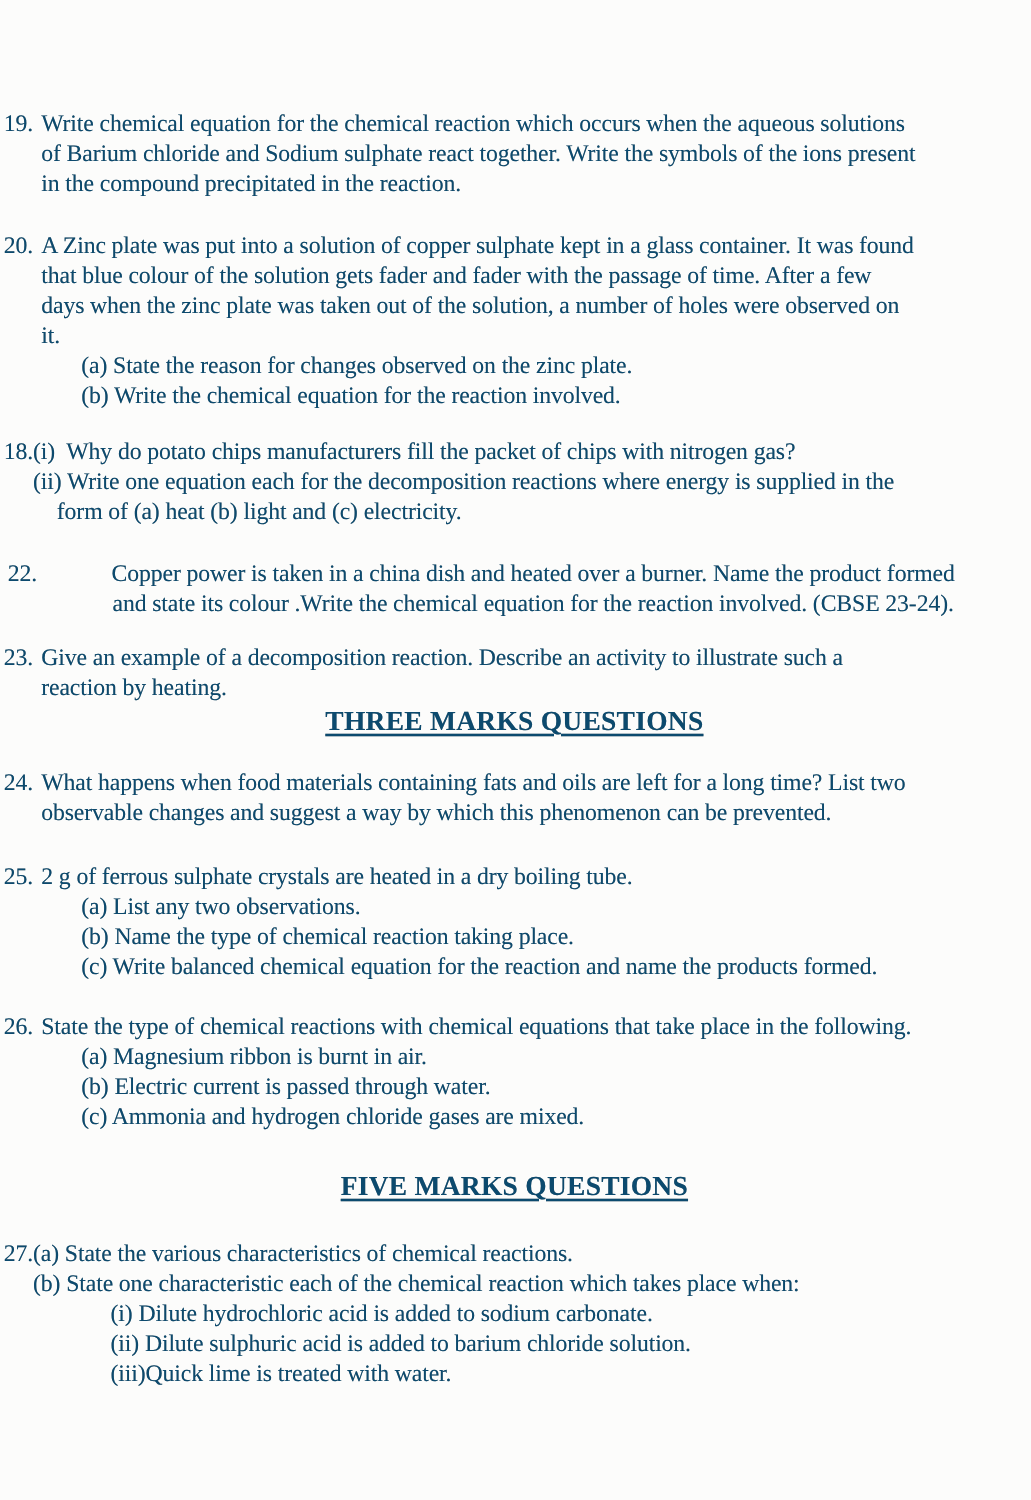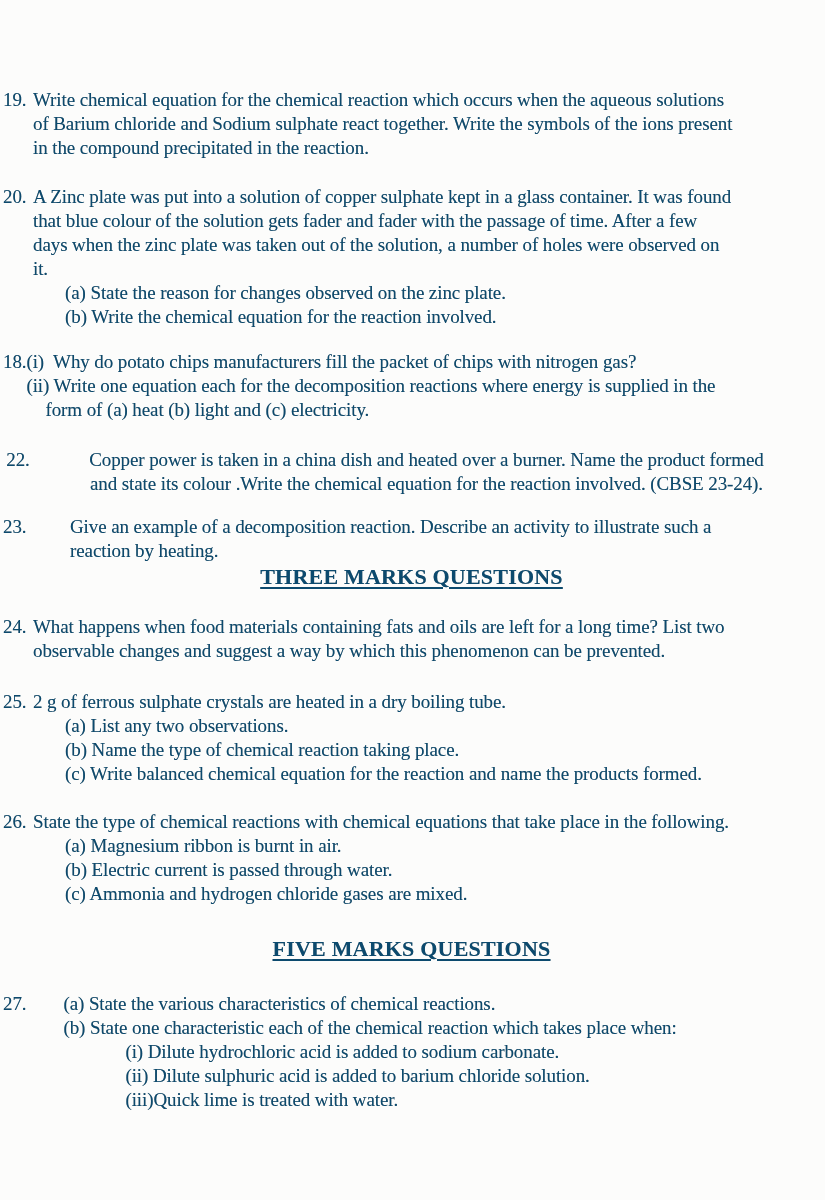--- a/index.html
+++ b/index.html
@@ -58,21 +58,21 @@
     margin: 0;
     text-align: center;
     font-size: 22px;
     line-height: 28px;
     font-weight: 700;
     letter-spacing: 0.2px;
     text-decoration: underline;
     text-decoration-thickness: 2px;
     text-underline-offset: 3px;
   }
-  .mb0  { margin-bottom: 0; gap: 37px; }
+  .mb0  { margin-bottom: 0; }
   .mb15 { margin-bottom: 29px; }
   .mb19 { margin-bottom: 19px; text-align: center; }
   .mb21 { margin-bottom: 21px; }
   .mb24 { margin-bottom: 24px; }
   .mb25 { margin-bottom: 25px; }
   .mb26 { margin-bottom: 26px; }
   .mb27 { margin-bottom: 27px; }
   .mb29 { margin-bottom: 29px; }
 </style>
 </head>

